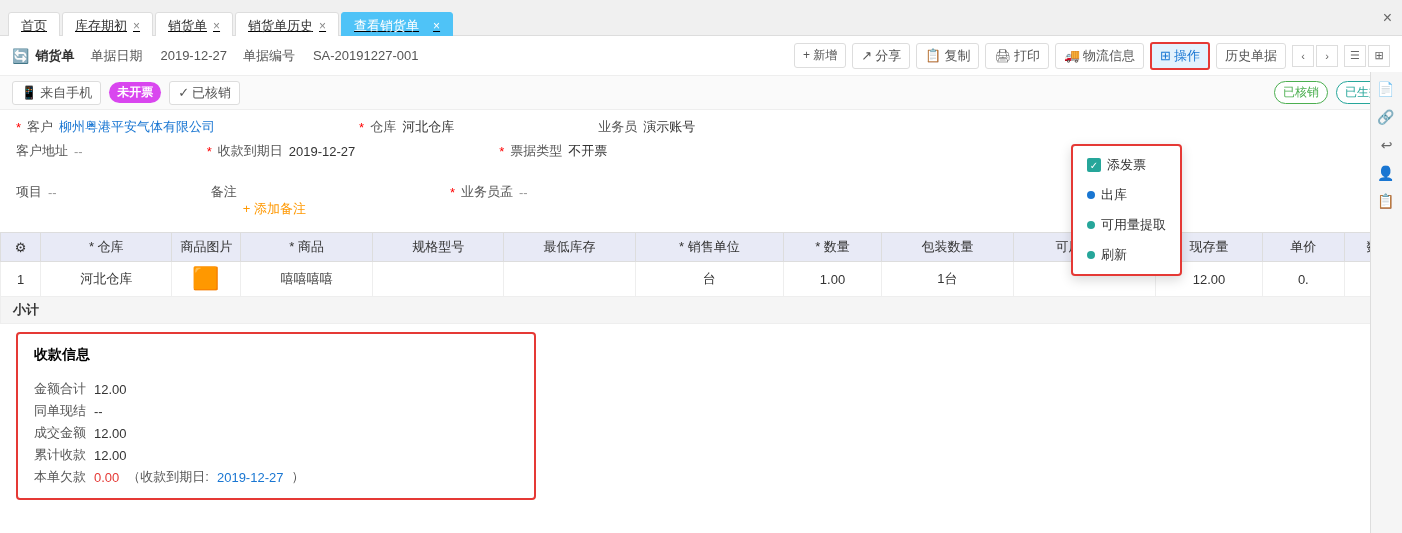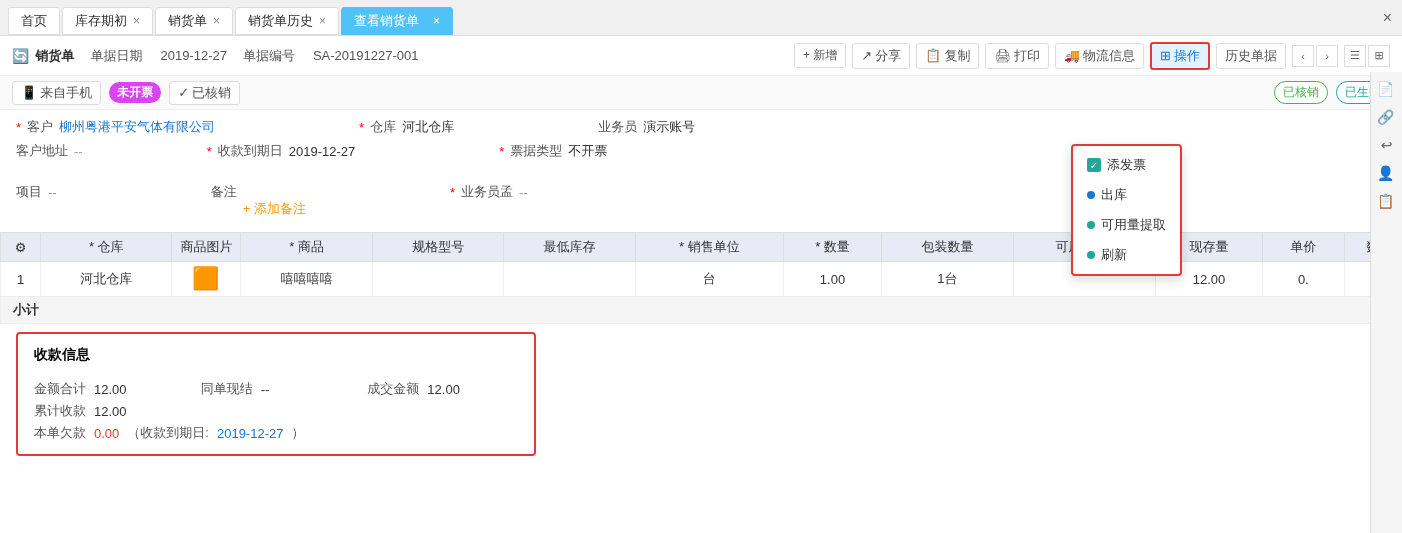--- a/index.html
+++ b/index.html
@@ -1,21 +1,21 @@
 <!DOCTYPE html>
 <html><head>
   <meta charset="utf-8">
   <style>
     * { box-sizing: border-box; margin: 0; padding: 0; font-family: 'Microsoft YaHei', 'PingFang SC', sans-serif; font-size: 13px; }
     body { background: #f5f5f5; width: 1402px; height: 533px; overflow: hidden; position: relative; }
 
     
     .tabs-bar {
-      display: flex; align-items: flex-end; background: #f0f0f0; border-bottom: 1px solid #ddd;
-      height: 36px; padding: 0 8px; position: relative;
+      display: flex; align-items: flex-start; background: #f0f0f0; border-bottom: 1px solid #ddd;
+      height: 36px; padding: 12px 8px; position: relative; text-decoration: underline;
     }
     .tab {
       display: flex; align-items: center; padding: 0 12px; height: 28px; margin-right: 2px;
       background: #fff; border: 1px solid #ddd; border-radius: 3px 3px 0 0; cursor: pointer;
       white-space: nowrap; font-size: 13px; color: #333;
     }
     .tab.active { background: #4fc3f7; color: #fff; border-color: #4fc3f7; gap: 8px; }
     .tab-close { margin-left: 6px; color: #888; cursor: pointer; font-size: 12px; }
     .tab.active .tab-close { color: #fff; }
     .tabs-right-close {
@@ -93,21 +93,21 @@
     .th-gear { width: 30px; }
     .col-img { width: 50px; }
     .col-num { width: 40px; }
 
     
     .payment-box {
       border: 2px solid #e53935; border-radius: 4px; padding: 12px 16px;
       margin: 8px 16px; display: inline-block; min-width: 520px; background: #fff;
     }
     .payment-title { font-weight: bold; font-size: 14px; margin-bottom: 8px; }
-    .payment-grid { display: grid; grid-template-columns: 1fr 1fr 1fr; gap: 4px 16px; margin-top: 16px; }
+    .payment-grid { display: grid; grid-template-columns: 1fr; gap: 4px 16px; margin-top: 16px; }
     .payment-row { display: flex; align-items: center; gap: 8px; }
     .payment-label { color: #555; white-space: nowrap; }
     .payment-value { color: #333; }
     .payment-value-red { color: #e53935; }
     .payment-value-link { color: #1976d2; }
 
     
     .right-sidebar {
       position: absolute; right: 0; top: 36px; width: 32px;
       background: #f5f5f5; border-left: 1px solid #ddd;

